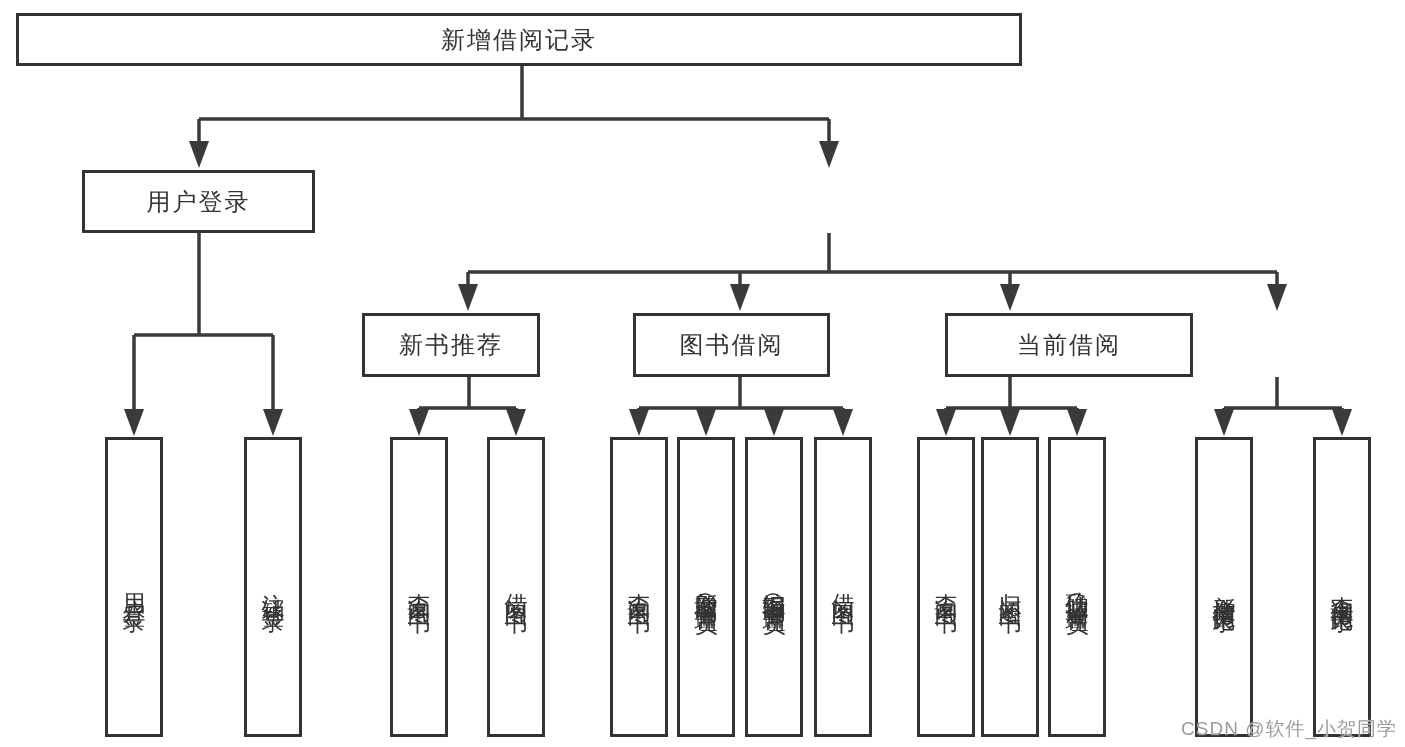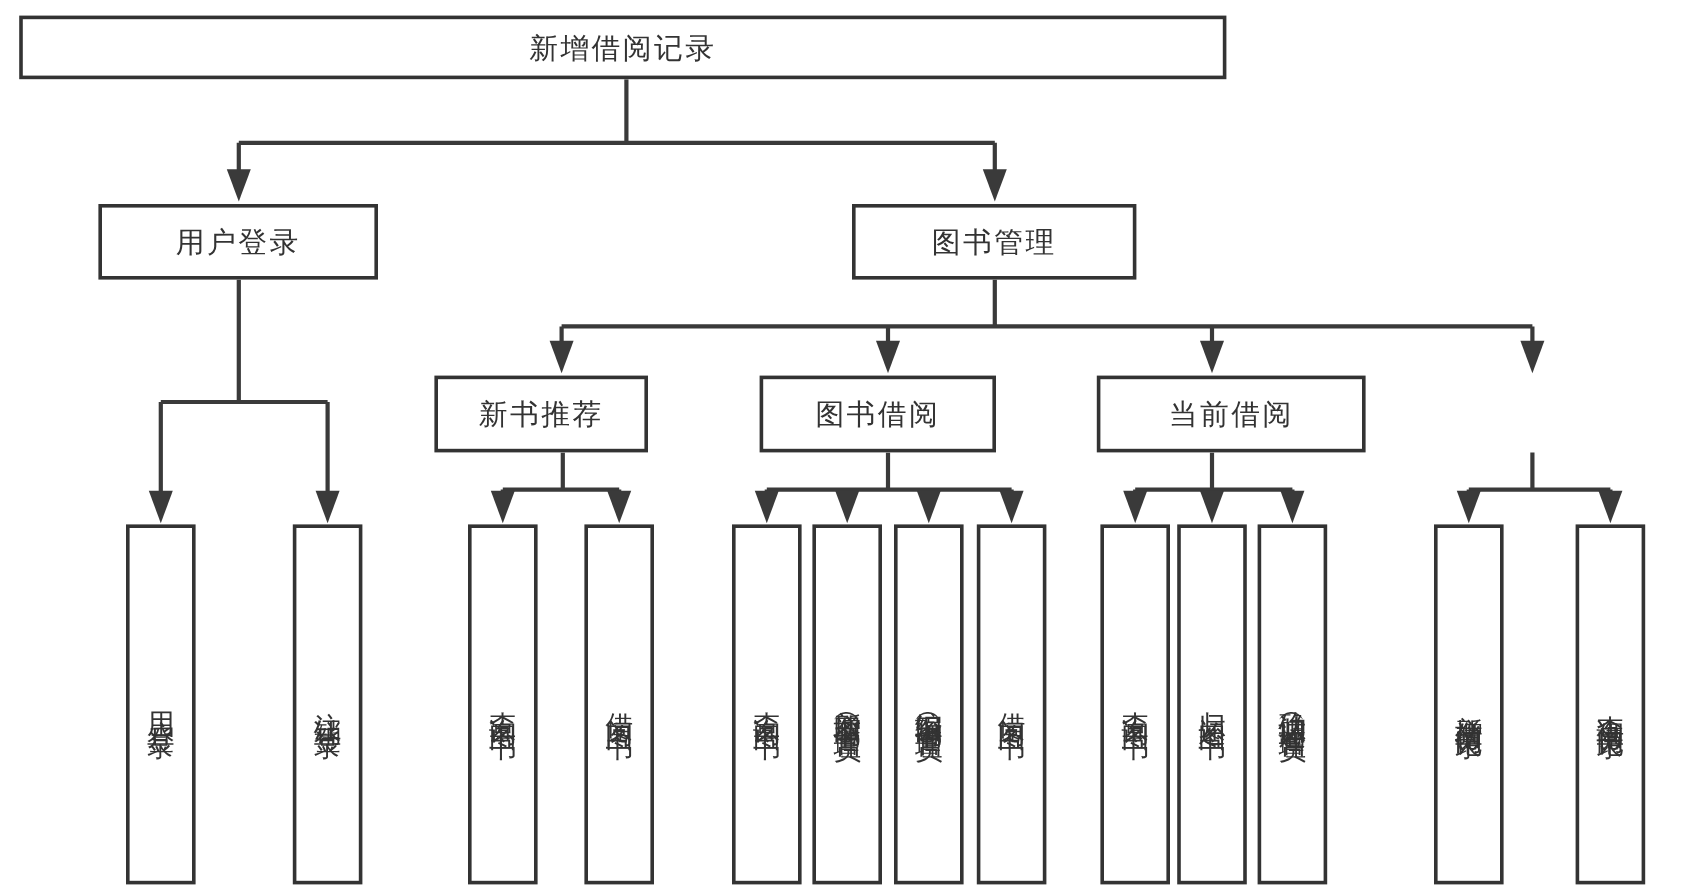--- a/index.html
+++ b/index.html
@@ -94,31 +94,28 @@
     </g>
   </svg>
 
   <div class="node hnode" style="left:16px;top:13px;width:1006px;height:53px;">
     <span>新增借阅记录</span>
   </div>
 
   <div class="node hnode" style="left:82px;top:170px;width:233px;height:63px;">
     <span>用户登录</span>
   </div>
-  <div class="node hnode" style="left:710px;top:170px;width:237px;height:63px;">
-    <span>图书管理</span>
-  </div>
 
   <div class="node hnode" style="left:362px;top:313px;width:178px;height:64px;justify-content:center;">
     <span>新书推荐</span>
   </div>
   <div class="node hnode" style="left:633px;top:313px;width:197px;height:64px;">
     <span>图书借阅</span>
   </div>
-  <div class="node hnode" style="left:914px;top:313px;width:224px;height:64px;">
+  <div class="node hnode" style="left:945px;top:313px;width:248px;height:64px;">
     <span>当前借阅</span>
   </div>
 
   <div class="node vnode" style="left:105px;">
     <span class="vtext">用户登录</span>
   </div>
   <div class="node vnode" style="left:244px;">
     <span class="vtext">注销登录</span>
   </div>
 
@@ -152,14 +149,15 @@
     <span class="vtext">确认归还（管理员）</span>
   </div>
 
   <div class="node vnode long" style="left:1195px;">
     <span class="vtext">新增借阅记录</span>
   </div>
   <div class="node vnode long" style="left:1313px;">
     <span class="vtext">查询借阅记录</span>
   </div>
 
+  <div class="watermark">CSDN @软件_小贺同学</div>
 
 </div>
 
 </body></html>

